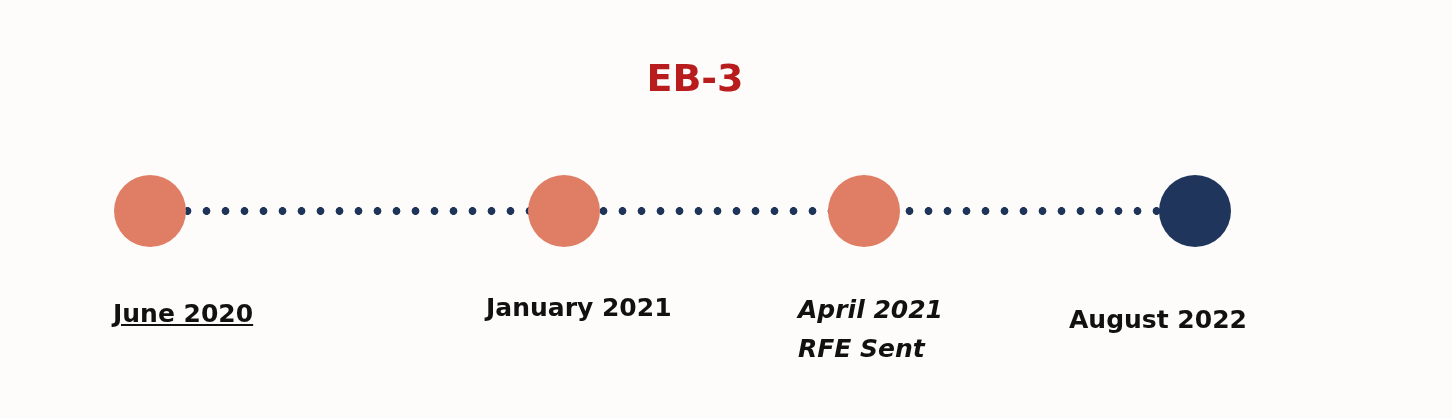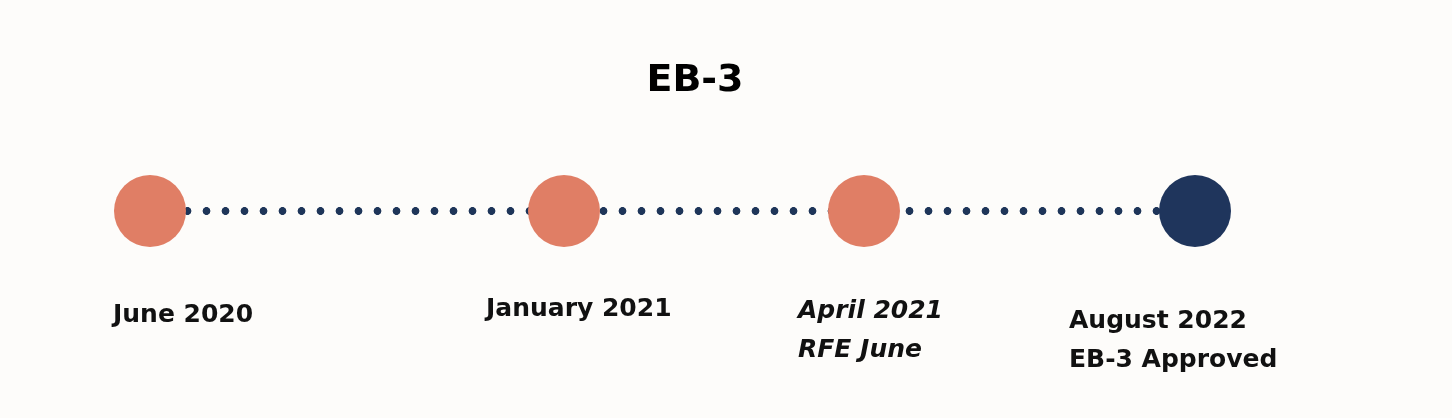--- a/index.html
+++ b/index.html
@@ -12,21 +12,21 @@
       color: #111111;
     }
     .title {
       position: absolute;
       left: 0; width: 1390px;
       top: 56px;
       text-align: center;
       font-size: 38px;
       font-weight: bold;
       letter-spacing: 0px;
-      color: #000000;
+      color: #b91c1c;
     }
     .dotline {
       position: absolute;
       top: 207px;
       height: 8px;
       background-image: radial-gradient(circle, #1E3559 3.6px, transparent 4.2px);
       background-size: 19px 8px;
       background-repeat: repeat-x;
       background-position: 0 0;
     }
@@ -55,27 +55,26 @@
 
   <div class="dotline" style="left:178px; width:358px;"></div>
   <div class="dotline" style="left:594px; width:242px;"></div>
   <div class="dotline" style="left:900px; width:262px;"></div>
 
   <div class="node" style="left:114px; background:#E07E65;"></div>
   <div class="node" style="left:528px; background:#E07E65;"></div>
   <div class="node" style="left:828px; background:#E07E65;"></div>
   <div class="node" style="left:1159px; background:#1F355C;"></div>
 
-  <div class="label" style="left:113px; top:294px;">
+  <div class="label" style="left:113px; top:294px;text-decoration:underline;">
     <div>June 2020</div>
   </div>
   <div class="label" style="left:478px; top:288px;margin-left:8px;">
     <div>January 2021</div>
   </div>
   <div class="label" style="left:798px; top:290px;font-style:italic;">
     <div>April 2021</div>
-    <div>RFE June</div>
+    <div>RFE Sent</div>
   </div>
   <div class="label" style="left:1069px; top:300px;">
     <div>August 2022</div>
-    <div>EB-3 Approved</div>
   </div>
 </div>
 
 </body></html>

